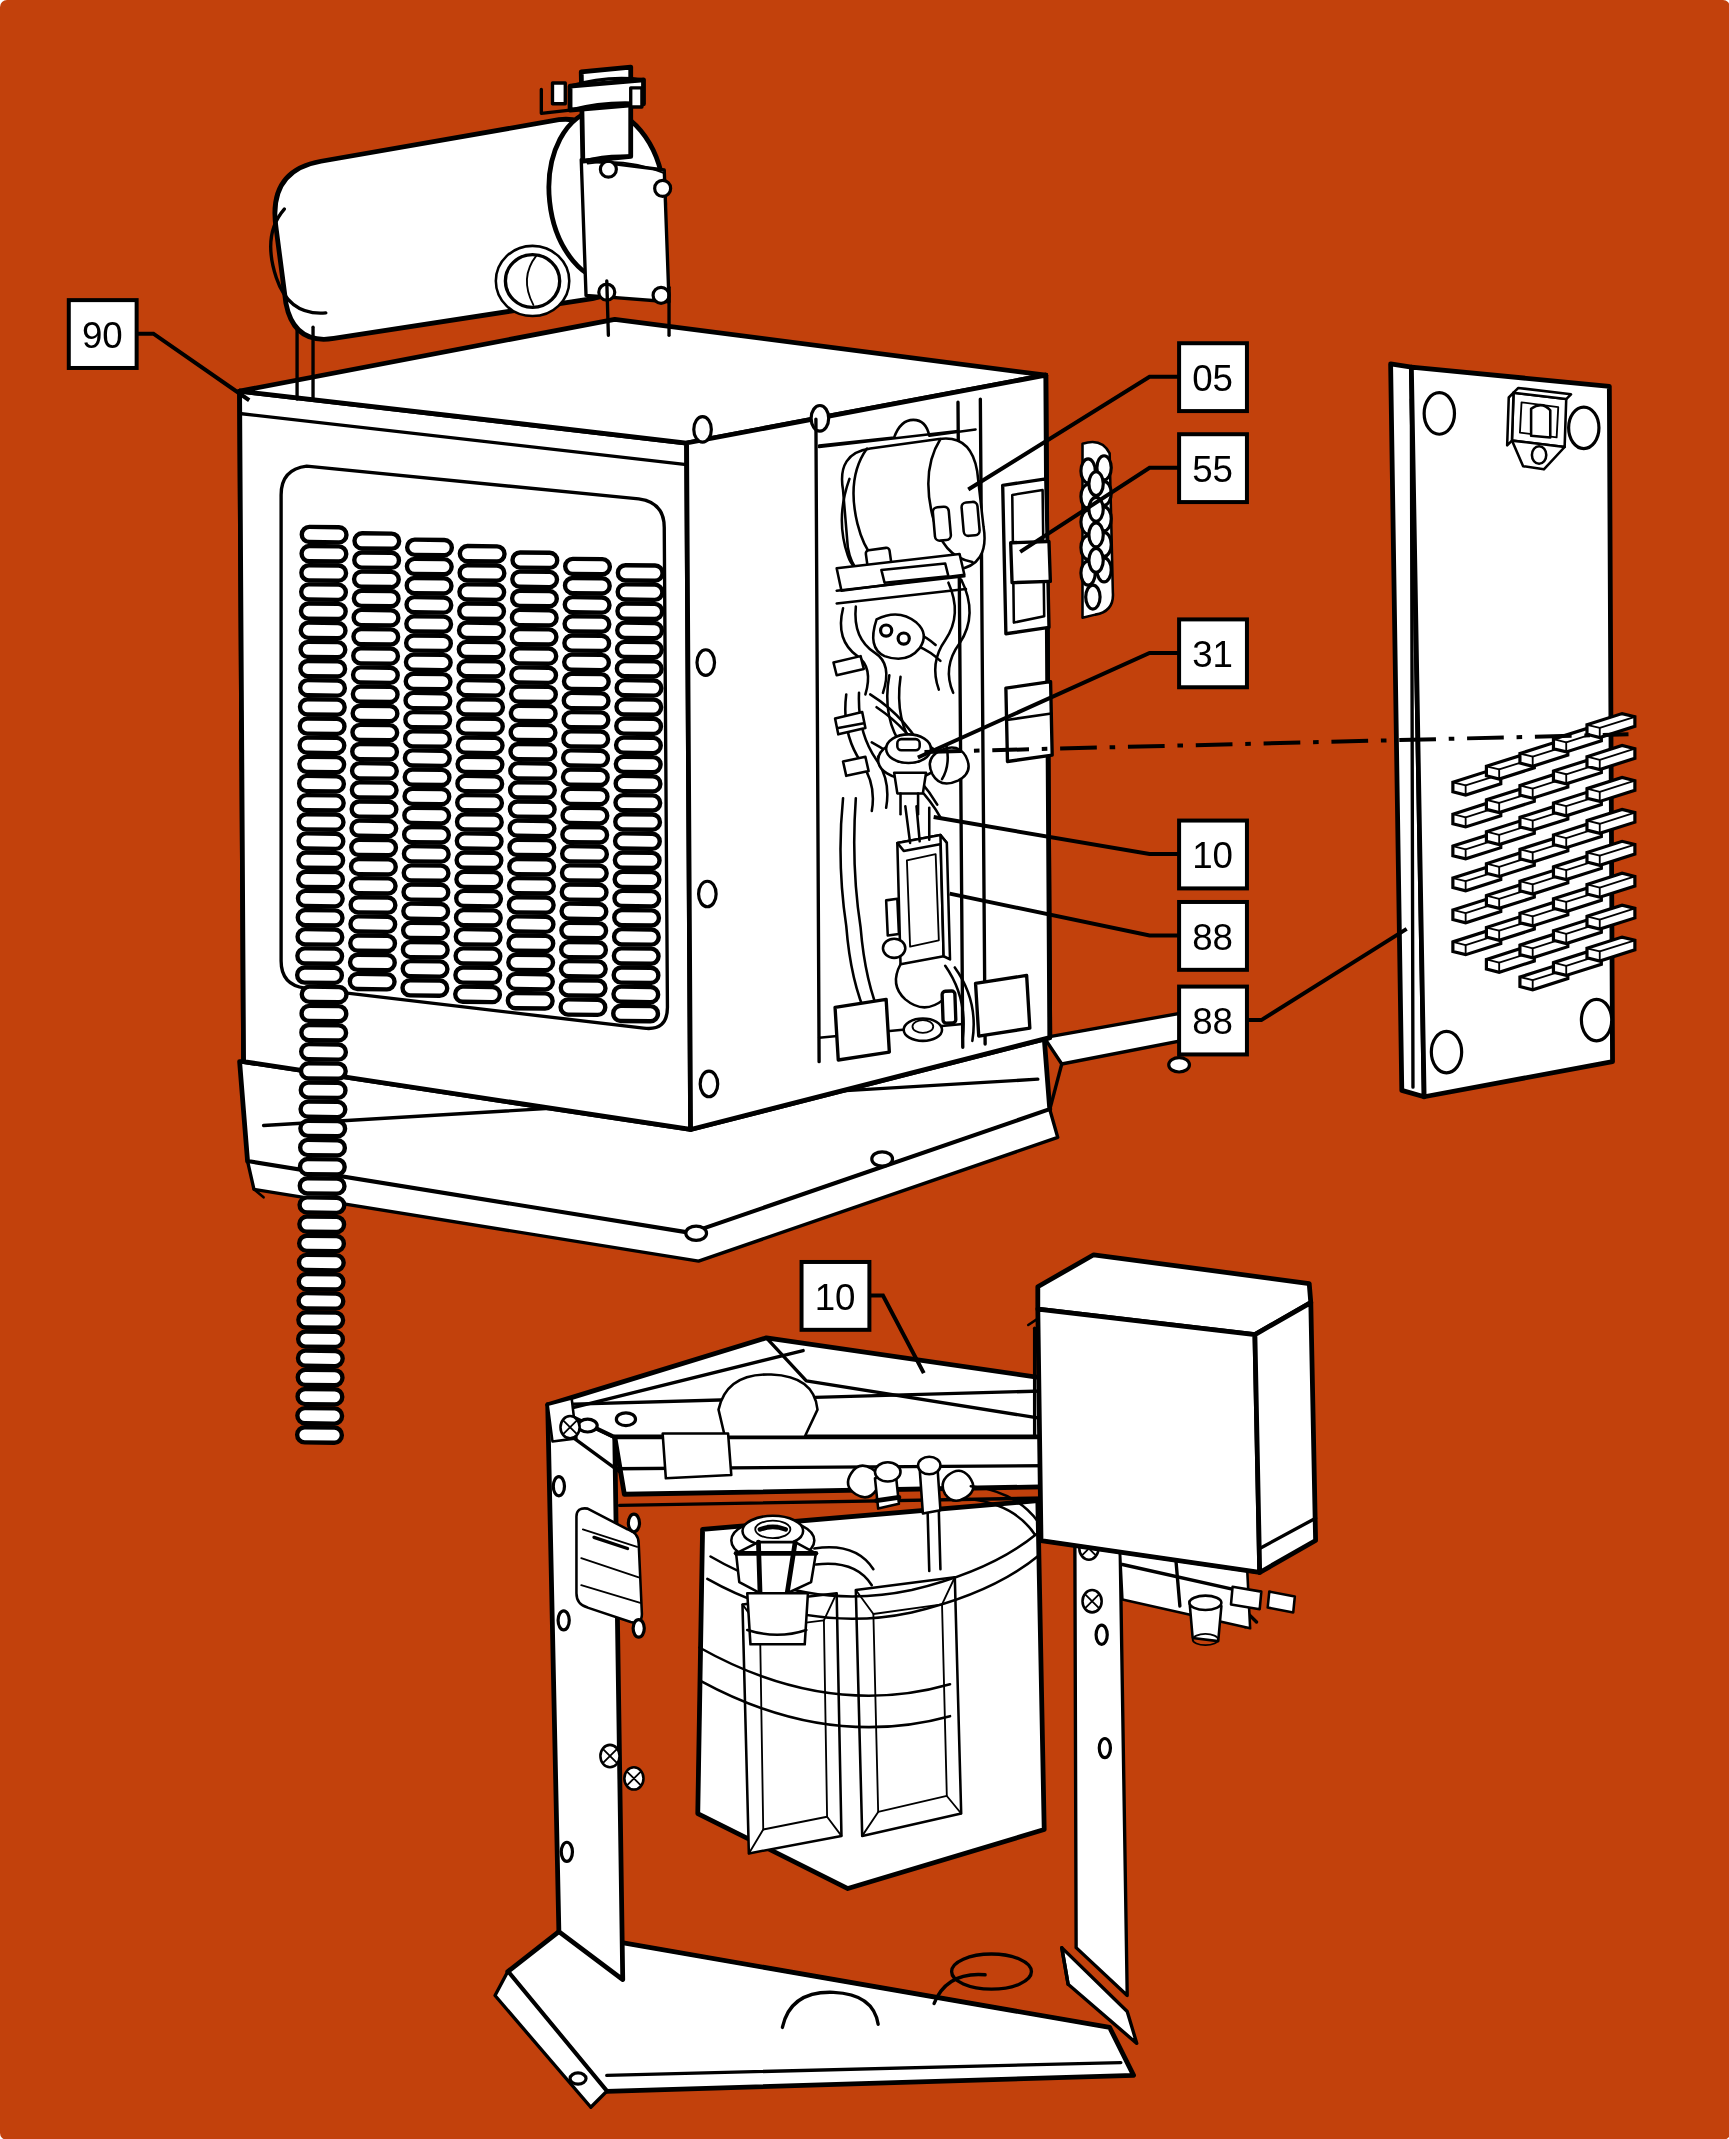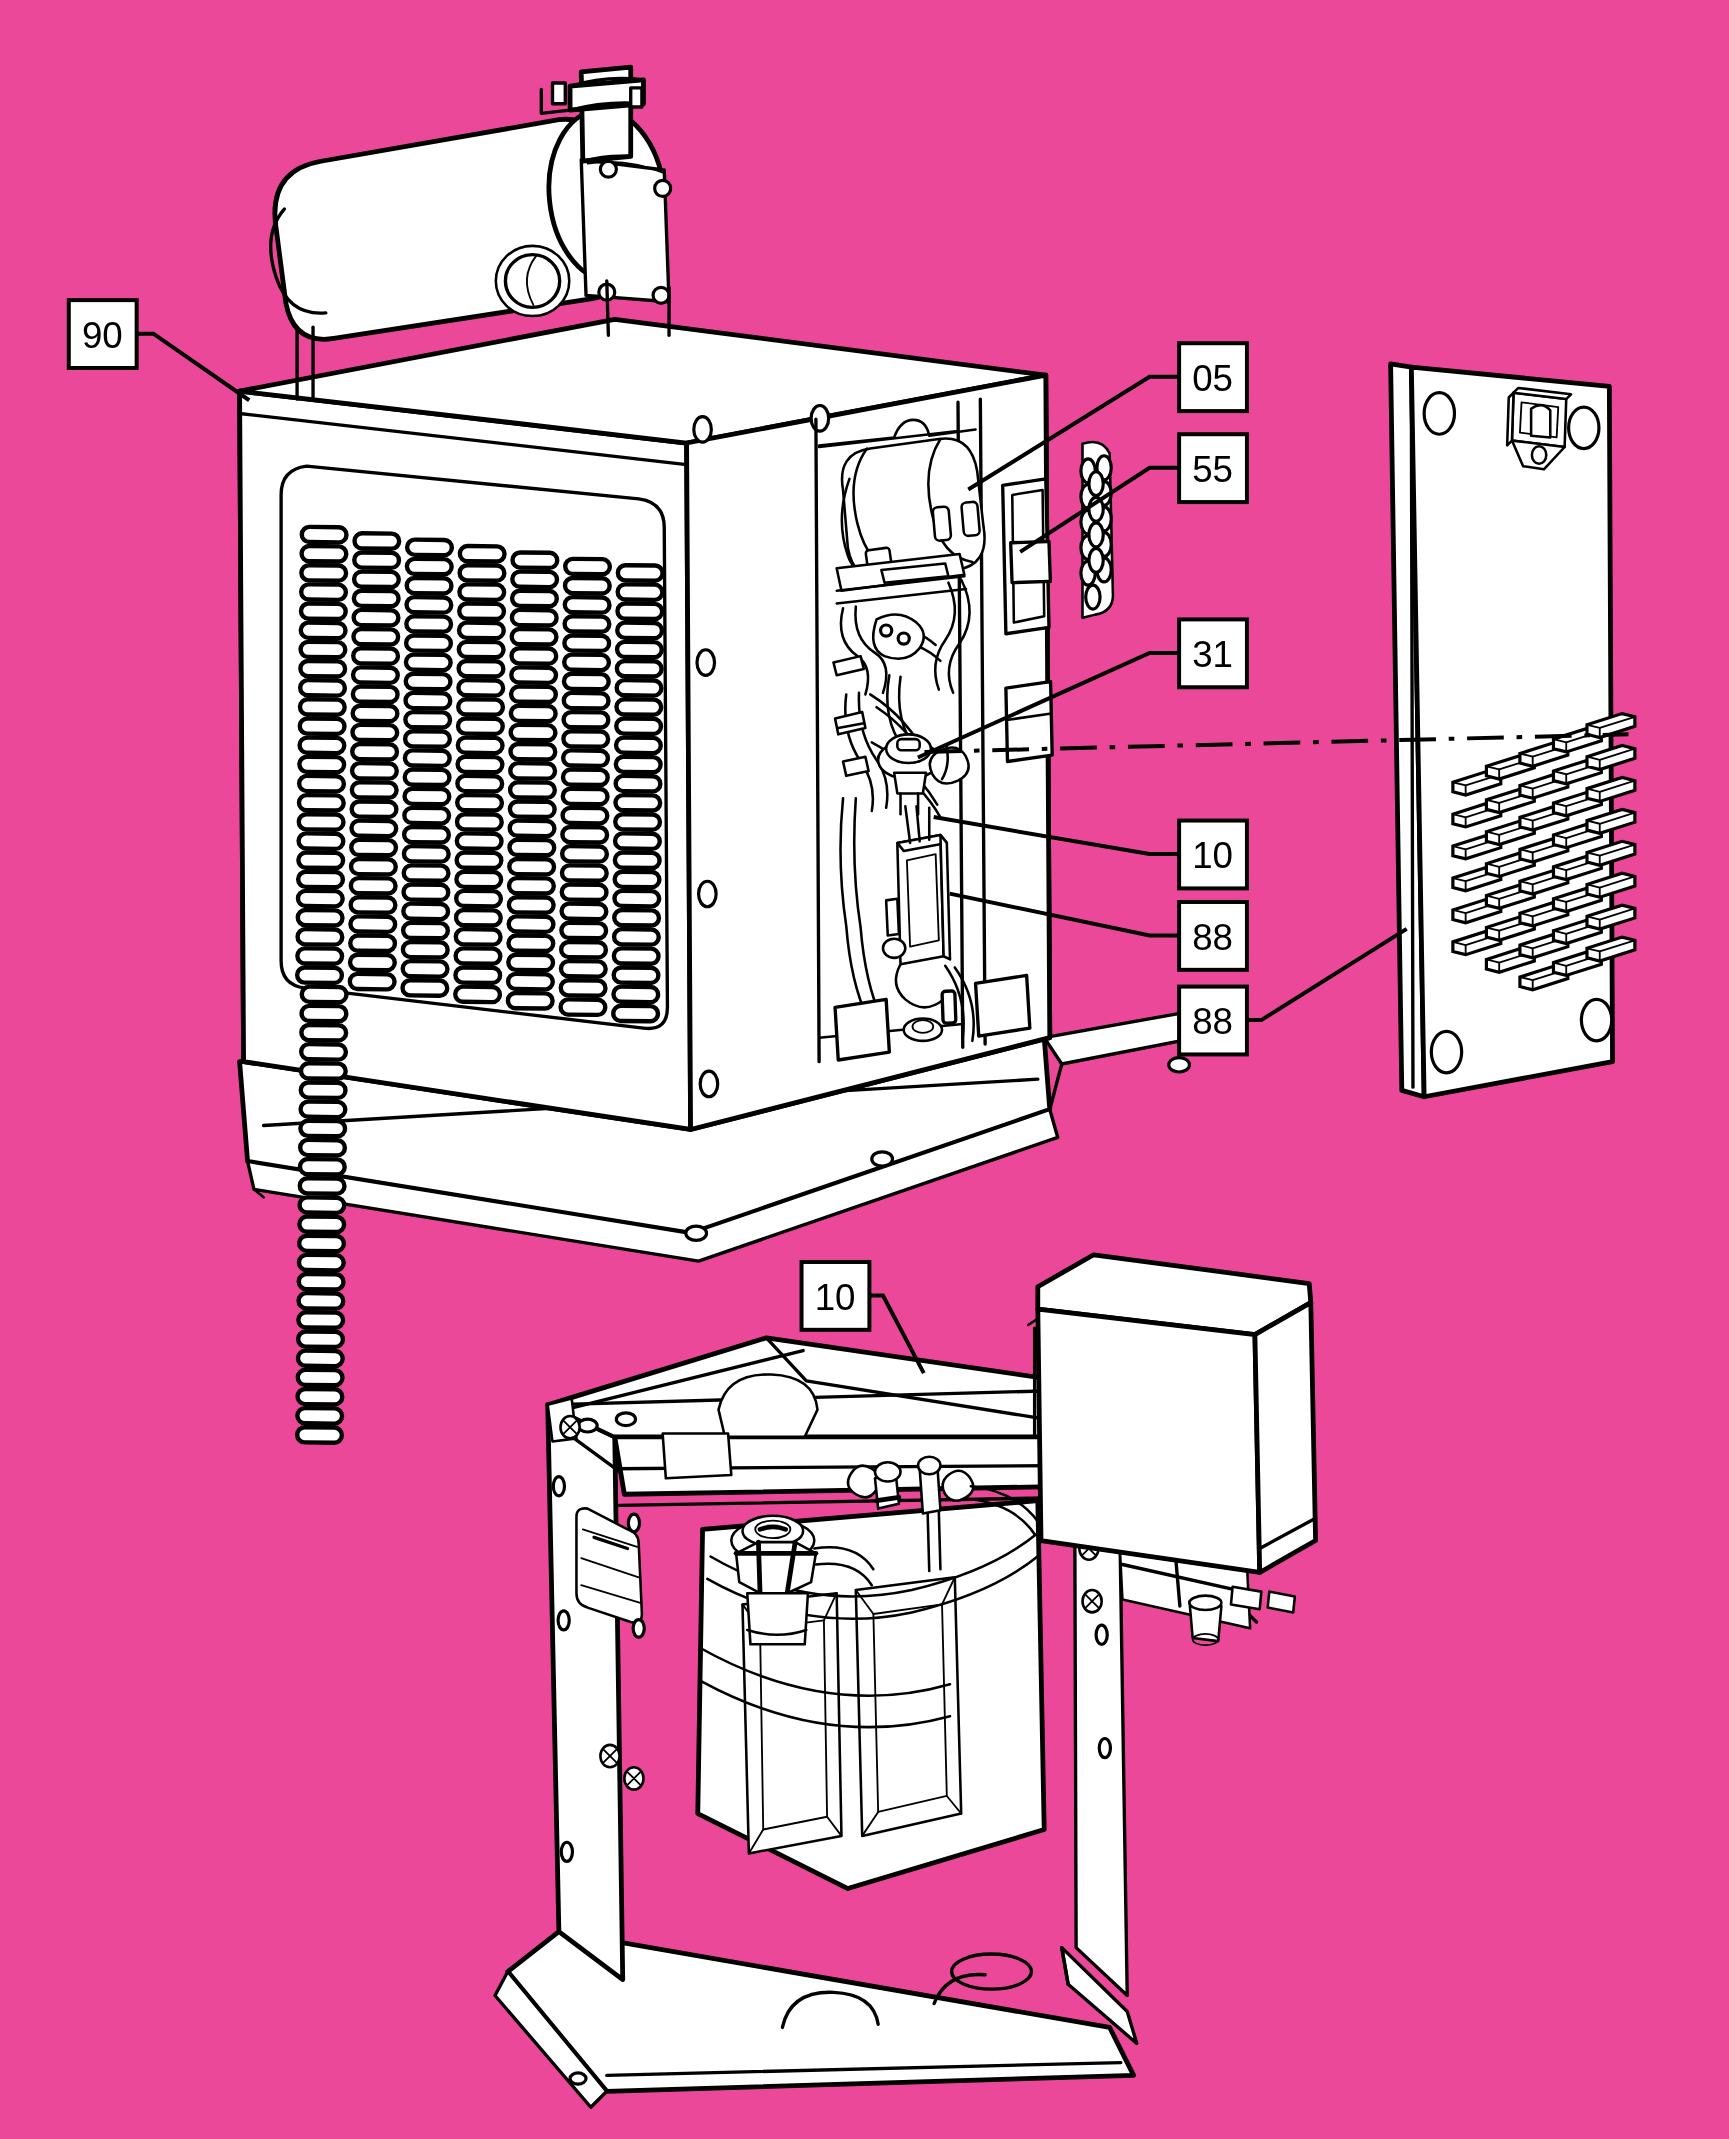--- a/index.html
+++ b/index.html
@@ -1,18 +1,18 @@
 <!DOCTYPE html>
 <html style="font-size:12.8px"><head>
 <meta charset="utf-8">
 <title>Parts Diagram</title>
 <style>
   html,body{margin:0;padding:0;background:#ffffff;}
   body{font-family:"Liberation Sans",sans-serif;}
-  #sheet{position:relative;width:1730px;height:2140px;background:#ec4899;overflow:hidden;}
+  #sheet{position:relative;width:1730px;height:2140px;background:#c2410c;overflow:hidden;border-radius:7px;}
   #sheet svg{position:absolute;left:0;top:0;width:1730px;height:2140px;display:block;}
   .callout-text{font-family:"Liberation Sans",sans-serif;font-size:46px;fill:#000;
       text-anchor:middle;dominant-baseline:central;}
   .cbox{fill:#ffffff;stroke:#000;stroke-width:5;}
   .ln{fill:none;stroke:#000;stroke-width:5;stroke-linecap:square;}
   .lnT{fill:none;stroke:#000;stroke-width:3.2;stroke-linejoin:round;stroke-linecap:round;}
   .lnM{fill:none;stroke:#000;stroke-width:4.2;stroke-linejoin:round;stroke-linecap:round;}
   .lnH{fill:none;stroke:#000;stroke-width:6;stroke-linejoin:round;stroke-linecap:round;}
   .lnF{fill:none;stroke:#000;stroke-width:2.3;stroke-linejoin:round;stroke-linecap:round;}
   .wh{fill:#ffffff;stroke:#000;stroke-width:4.2;stroke-linejoin:round;}

